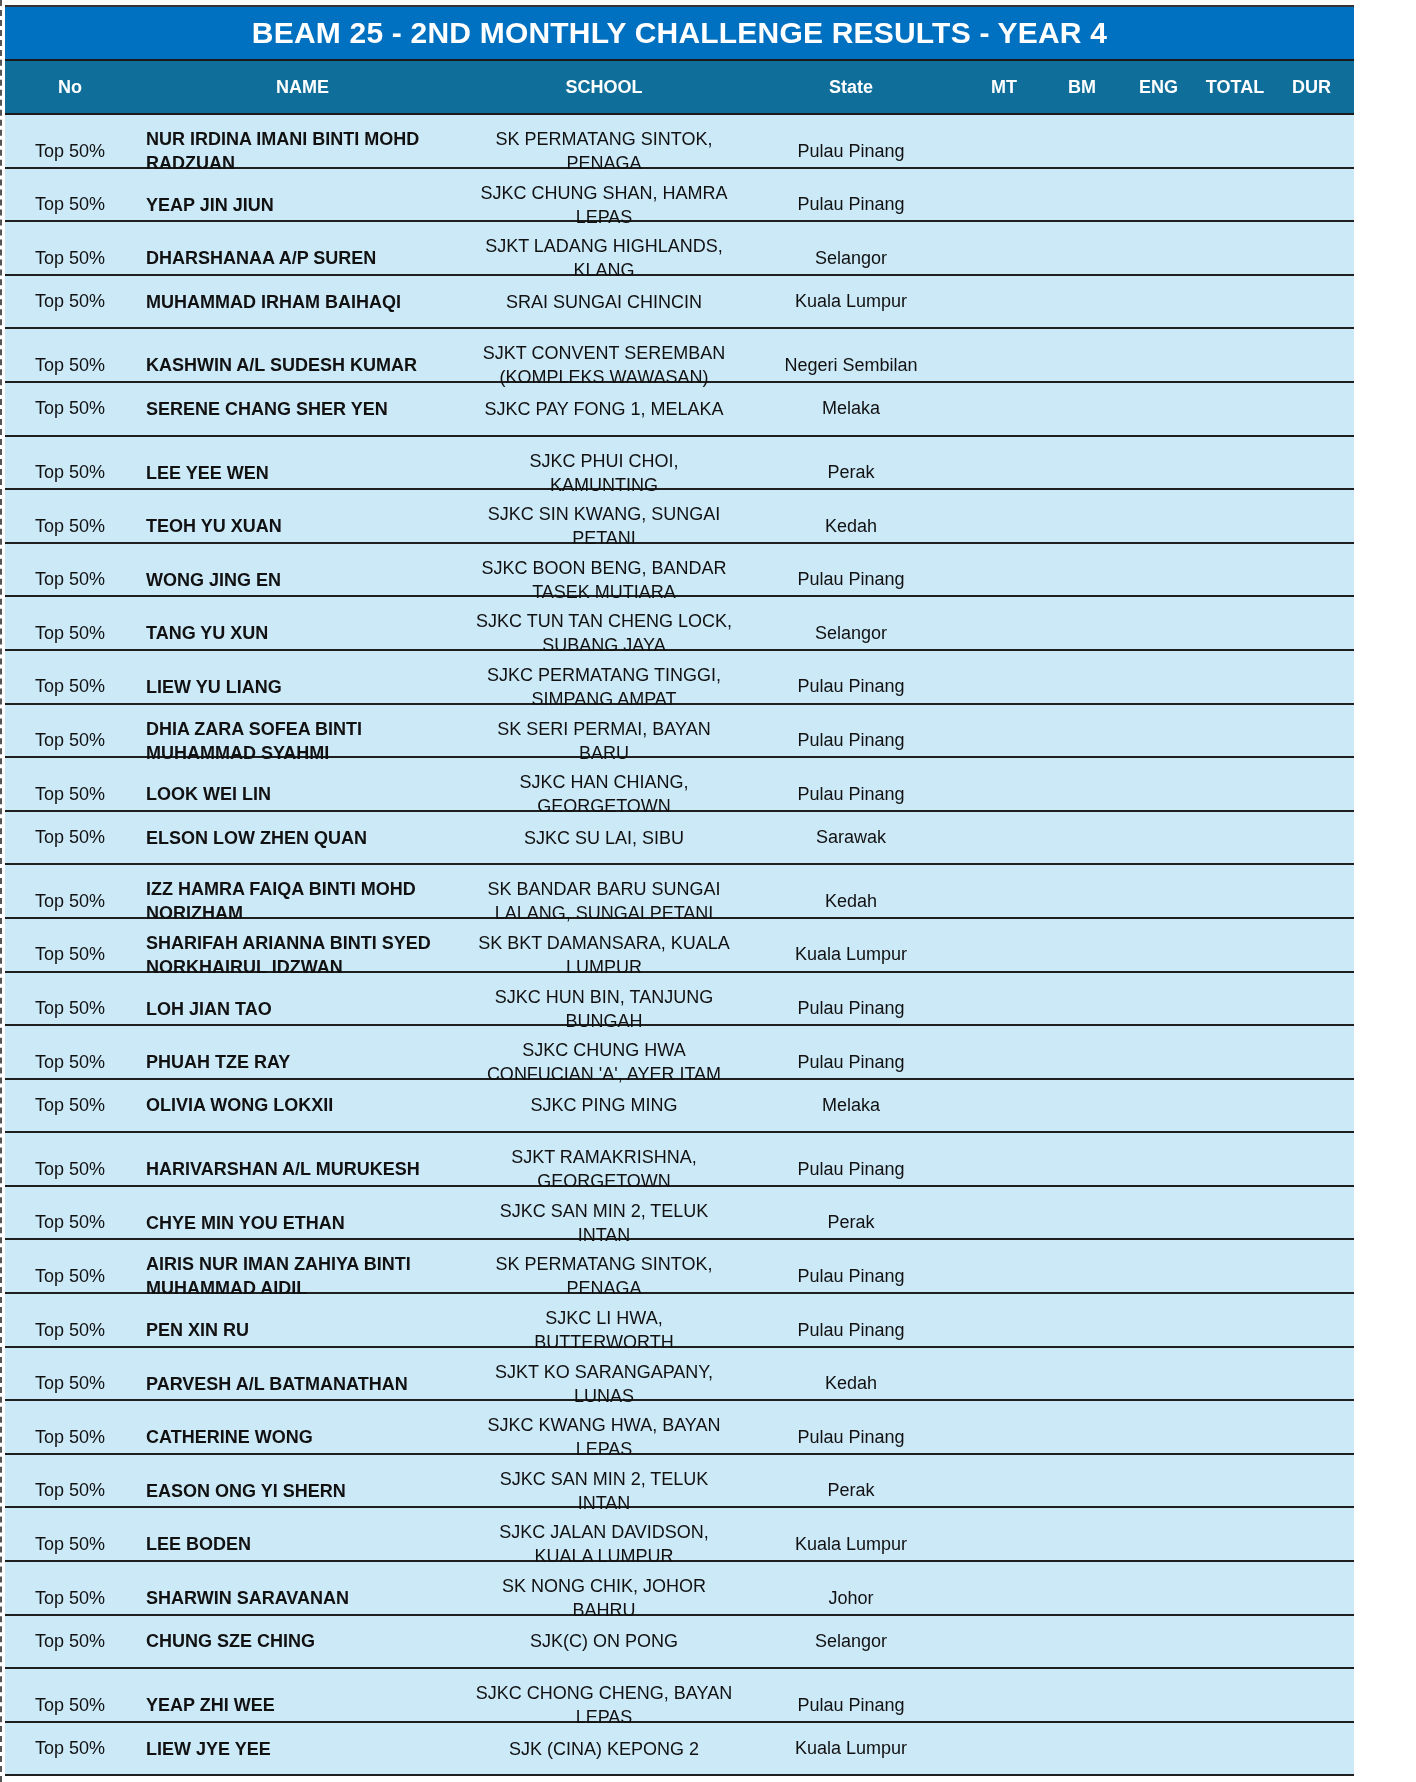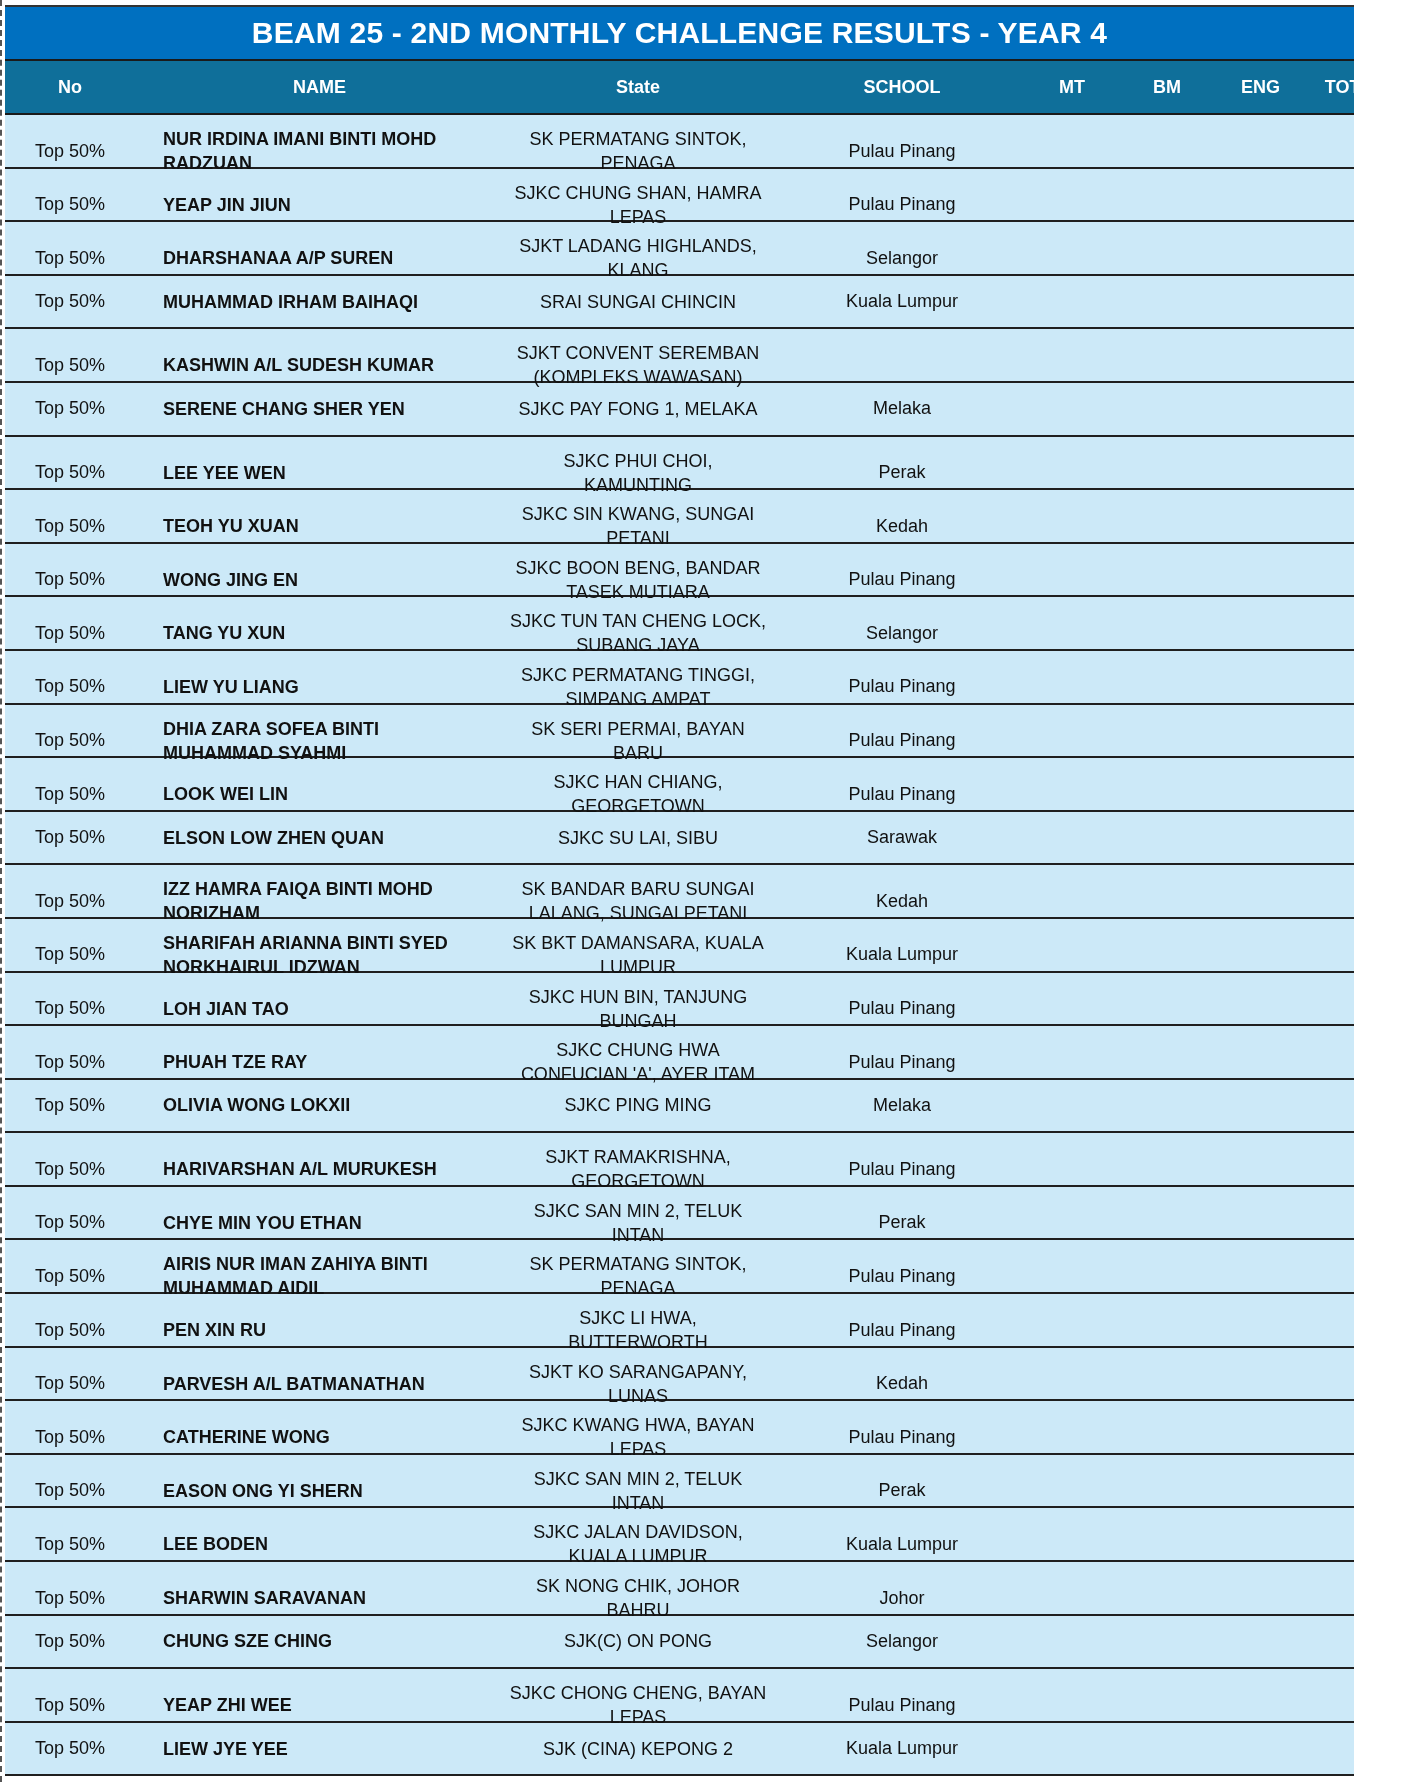--- a/index.html
+++ b/index.html
@@ -1,20 +1,20 @@
 <!DOCTYPE html>
 <html><head>
 <meta charset="utf-8">
 <style>
   html, body { margin: 0; padding: 0; background: #ffffff; }
   body { width: 1416px; height: 1782px; position: relative; overflow: hidden; font-family: "Liberation Sans", sans-serif; }
   .page-edge { position: absolute; left: 0; top: 0; width: 2px; height: 1782px; border-left: 2px dashed #555; box-sizing: border-box; }
   .sheet { position: absolute; left: 5px; top: 5px; width: 1349px; border-top: 2px solid #333; }
   .title-bar { height: 52px; background: #0070c0; color: #fff; font-weight: bold; font-size: 30px; display: flex; align-items: center; justify-content: center; border-bottom: 2px solid #1a1a1a; letter-spacing: 0.2px; }
-  .header-row, .data-row { display: grid; grid-template-columns: 130px 335px 268px 226px 80px 76px 77px 76px 77px 62px; gap: 17px; }
+  .header-row, .data-row { display: grid; grid-template-columns: 130px 335px 268px 226px 80px 76px 77px 76px 77px 62px; }
   .header-row { height: 52px; background: #0f6f9a; color: #fff; font-weight: bold; font-size: 18px; border-bottom: 2px solid #1a1a1a; }
   .header-row > div { display: flex; align-items: center; justify-content: center; }
   .header-row > .h-prize { justify-content: flex-end; padding-right: 0px; text-decoration: underline; }
   .data-row { height: 51.6px; background: #cce9f8; border-bottom: 2px solid #1f1f1f; font-size: 18px; color: #111; }
   .data-row > div { display: flex; align-items: center; }
   .c-no { justify-content: center; padding-right: 0px; }
   .c-name { font-weight: bold; padding-left: 11px; line-height: 24px; padding-right: 4px; }
   .c-school { justify-content: center; text-align: center; line-height: 24px; padding: 12px 4px; }
   .c-state { justify-content: center; text-align: center; }
   .c-empty { justify-content: center; }
@@ -23,22 +23,22 @@
 <body>
 
 <div class="page-edge"></div>
 
 <div class="sheet">
   <div class="title-bar">BEAM 25 - 2ND MONTHLY CHALLENGE RESULTS - YEAR 4</div>
 
   <div class="header-row">
     <div>No</div>
     <div>NAME</div>
+    <div>SCHOOL</div>
     <div>State</div>
-    <div>SCHOOL</div>
     <div>MT</div>
     <div>BM</div>
     <div>ENG</div>
     <div>TOTAL</div>
     <div>DUR</div>
     <div class="h-prize">PRIZE</div>
   </div>
 
   <div id="rows">
       <div class="data-row">
@@ -86,20 +86,21 @@
     <div class="c-empty"></div>
     <div class="c-empty"></div>
     <div class="c-empty"></div>
     <div class="c-empty"></div>
     <div class="c-empty"></div>
   </div>
       <div class="data-row">
     <div class="c-no">Top 50%</div>
     <div class="c-name">KASHWIN A/L SUDESH KUMAR</div>
     <div class="c-school">SJKT CONVENT SEREMBAN (KOMPLEKS WAWASAN)</div>
+    <div class="c-state">Negeri Sembilan</div>
     <div class="c-empty"></div>
     <div class="c-empty"></div>
     <div class="c-empty"></div>
     <div class="c-empty"></div>
     <div class="c-empty"></div>
     <div class="c-empty"></div>
   </div>
       <div class="data-row">
     <div class="c-no">Top 50%</div>
     <div class="c-name">SERENE CHANG SHER YEN</div>

